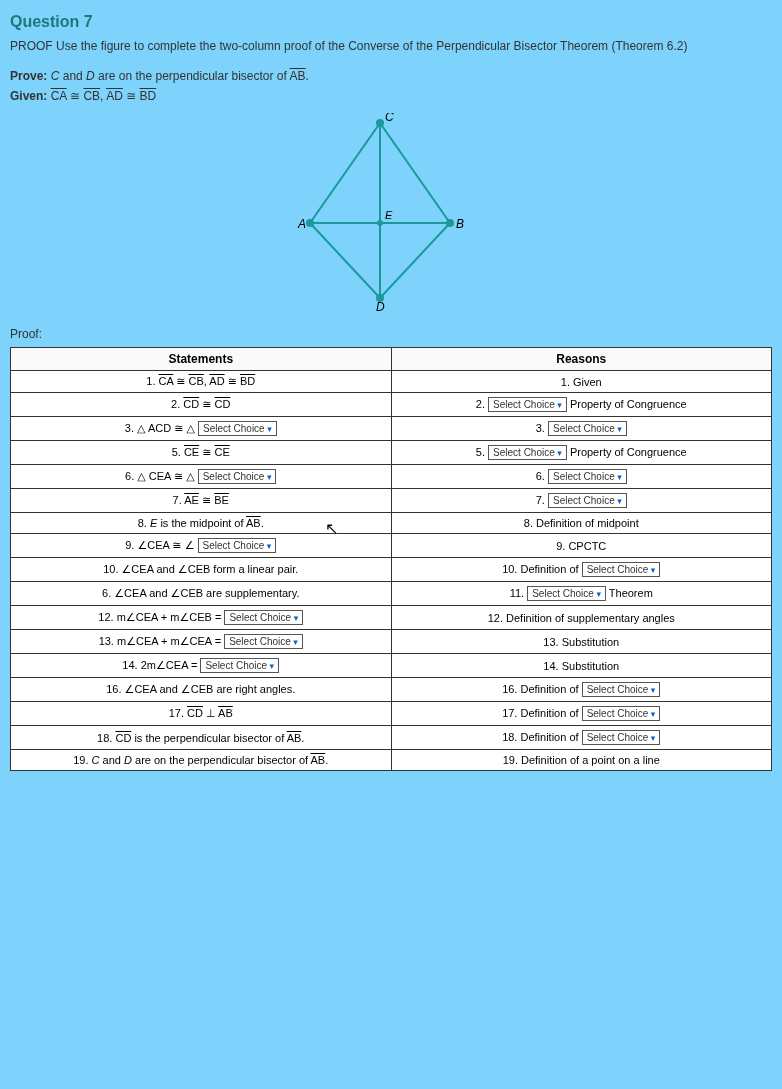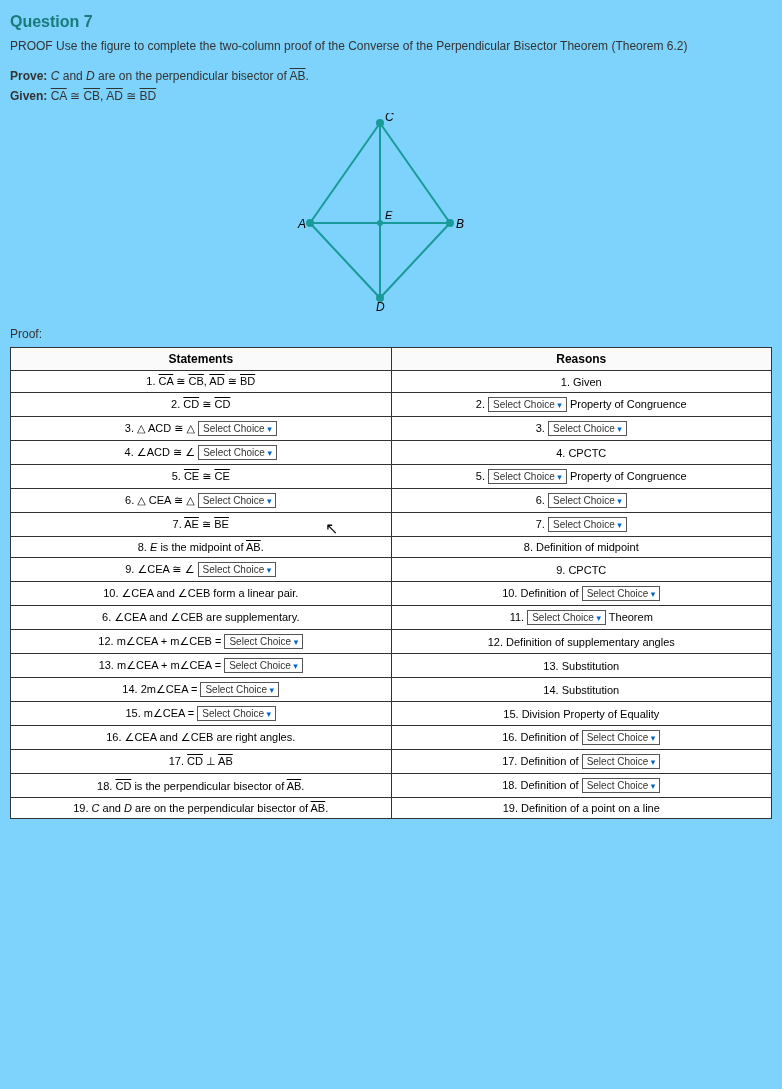--- a/index.html
+++ b/index.html
@@ -69,24 +69,20 @@
           </tr>
 <tr>
             <td>2. <span class="ov">CD</span> ≅ <span class="ov">CD</span></td>
             <td><span>2.</span> <span class="sel">Select Choice</span> <span>Property of Congruence</span></td>
           </tr>
 <tr>
             <td><span>3. △ ACD ≅ △</span> <span class="sel">Select Choice</span></td>
             <td><span>3.</span> <span class="sel">Select Choice</span></td>
           </tr>
 <tr>
-            <td><span>4. ∠ACD ≅ ∠</span> <span class="sel">Select Choice</span></td>
-            <td>4. CPCTC</td>
-          </tr>
-<tr>
             <td>5. <span class="ov">CE</span> ≅ <span class="ov">CE</span></td>
             <td><span>5.</span> <span class="sel">Select Choice</span> <span>Property of Congruence</span></td>
           </tr>
 <tr>
             <td><span>6. △ CEA ≅ △</span> <span class="sel">Select Choice</span></td>
             <td><span>6.</span> <span class="sel">Select Choice</span></td>
           </tr>
 <tr>
             <td>7. <span class="ov">AE</span> ≅ <span class="ov">BE</span></td>
             <td><span>7.</span> <span class="sel">Select Choice</span></td>
@@ -113,24 +109,20 @@
           </tr>
 <tr>
             <td><span>13. m∠CEA + m∠CEA =</span> <span class="sel">Select Choice</span></td>
             <td>13. Substitution</td>
           </tr>
 <tr>
             <td><span>14. 2m∠CEA =</span> <span class="sel">Select Choice</span></td>
             <td>14. Substitution</td>
           </tr>
 <tr>
-            <td><span>15. m∠CEA =</span> <span class="sel">Select Choice</span></td>
-            <td>15. Division Property of Equality</td>
-          </tr>
-<tr>
             <td>16. ∠CEA and ∠CEB are right angles.</td>
             <td><span>16. Definition of</span> <span class="sel">Select Choice</span></td>
           </tr>
 <tr>
             <td>17. <span class="ov">CD</span> ⊥ <span class="ov">AB</span></td>
             <td><span>17. Definition of</span> <span class="sel">Select Choice</span></td>
           </tr>
 <tr>
             <td>18. <span class="ov">CD</span> is the perpendicular bisector of <span class="ov">AB</span>.</td>
             <td><span>18. Definition of</span> <span class="sel">Select Choice</span></td>

